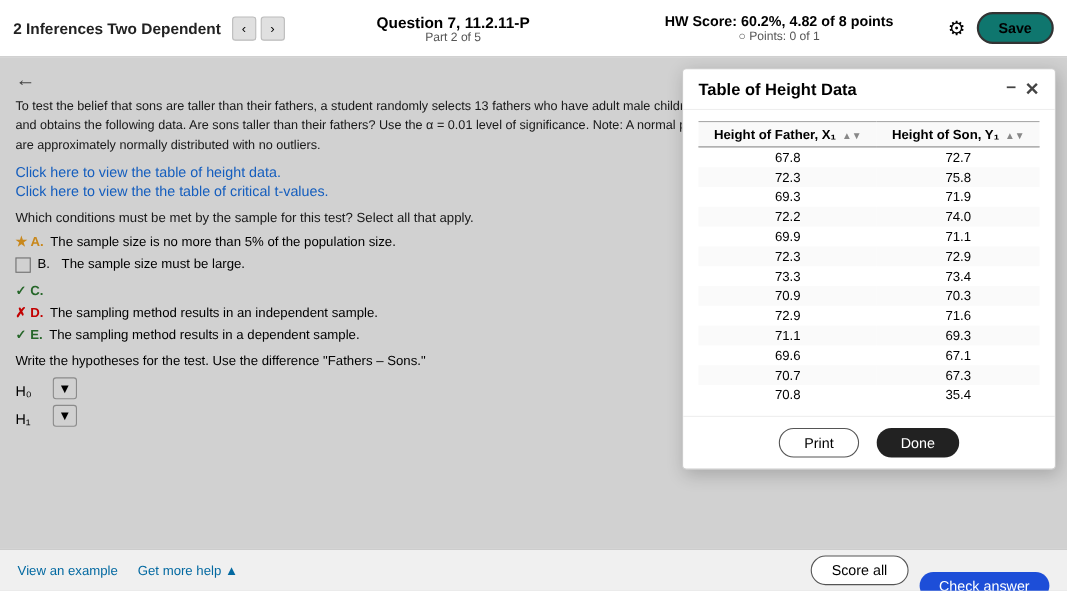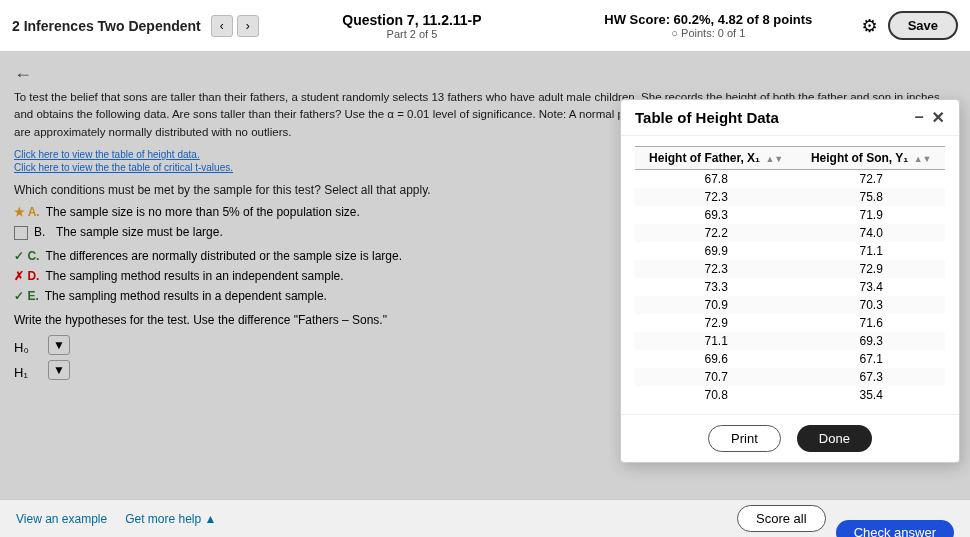--- a/index.html
+++ b/index.html
@@ -73,21 +73,21 @@
     .top-bar-right {
       display: flex;
       align-items: center;
       gap: 10px;
     }
     .gear-icon-wrap {
       font-size: 18px;
       cursor: pointer;
     }
     .save-btn {
-      background: #e5e5e5;
+      background: #0f766e;
       border: 2px solid #333;
       border-radius: 20px;
       padding: 5px 18px;
       font-weight: bold;
       font-size: 13px;
       cursor: pointer;
     }
 
     
     .main-content {
@@ -111,23 +111,22 @@
       color: #555;
     }
     .problem-text {
       font-size: 11.5px;
       color: #222;
       line-height: 1.5;
       margin-bottom: 8px;
     }
     .link-text {
       color: #1a73e8;
-      text-decoration: underline;
-      cursor: pointer;
-      font-size: 10px;
+      cursor: pointer;
+      font-size: 13px;
       display: block;
       margin-bottom: 2px;
     }
     .section-question {
       font-size: 12px;
       color: #222;
       margin: 10px 0 8px 0;
     }
     .option-row {
       display: flex;
@@ -177,21 +176,21 @@
       align-items: center;
       gap: 2px;
     }
 
     
     .modal-overlay {
       position: absolute;
       top: 0; left: 0; right: 0; bottom: 0;
       background: rgba(0,0,0,0.18);
       display: flex;
-      align-items: center;
+      align-items: flex-start;
       justify-content: flex-end;
       padding-top: 10px;
       padding-right: 10px;
       z-index: 10;
     }
     .modal {
       background: #fff;
       border: 1px solid #ccc;
       border-radius: 4px;
       width: 340px;
@@ -359,21 +358,20 @@
     </div>
     
     <div class="option-row">
       <span><span class="checkbox-icon"></span></span>
       <span style="min-width:16px;">B.</span>
       <span>The sample size must be large.</span>
     </div>
     
     <div class="option-row">
       <span class="option-marker check">✓ C.</span>
-      <span>The differences are normally distributed or the sample size is large.</span>
     </div>
     
     <div class="option-row">
       <span class="option-marker cross">✗ D.</span>
       <span>The sampling method results in an independent sample.</span>
     </div>
     
     <div class="option-row">
       <span class="option-marker check">✓ E.</span>
       <span>The sampling method results in a dependent sample.</span>

